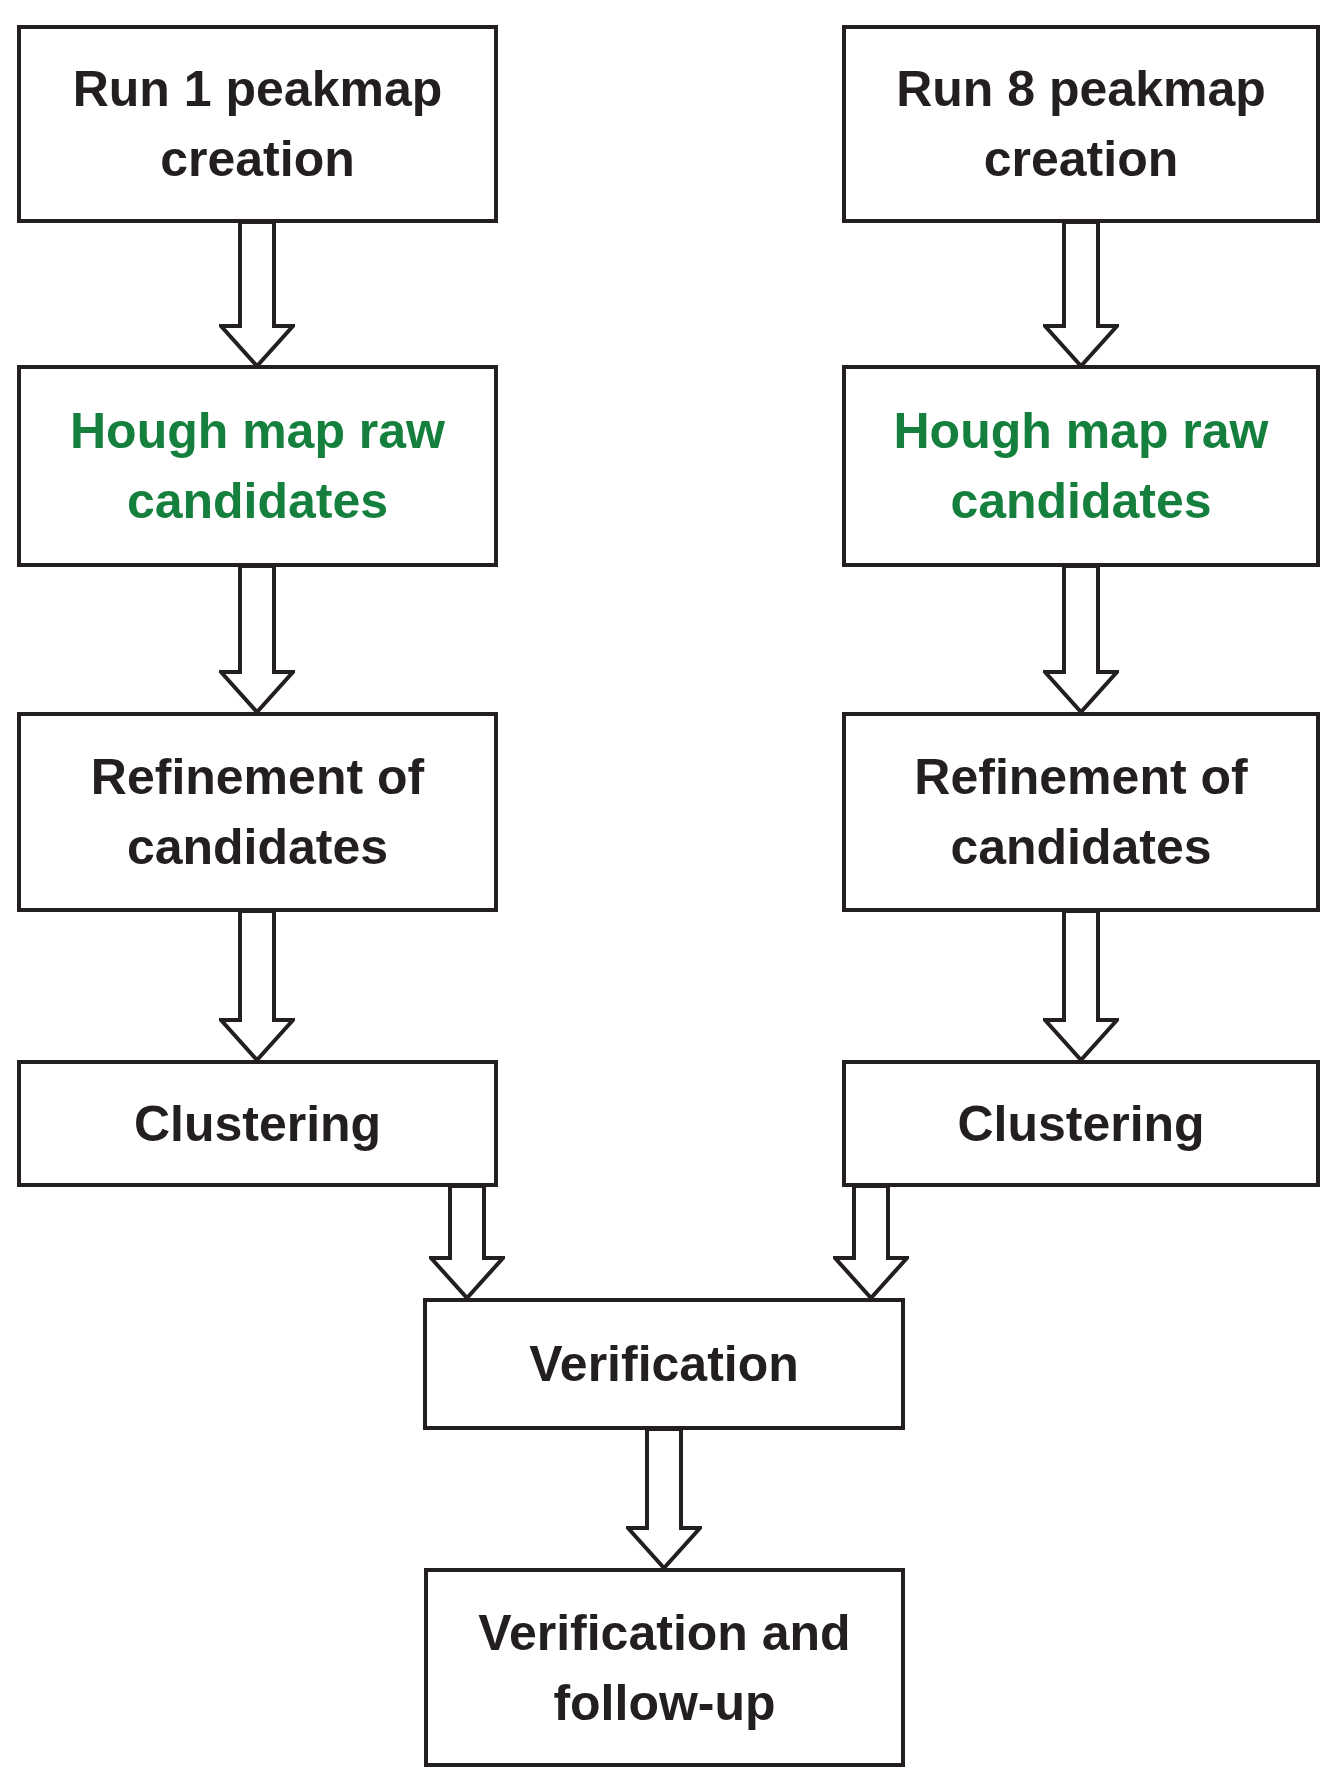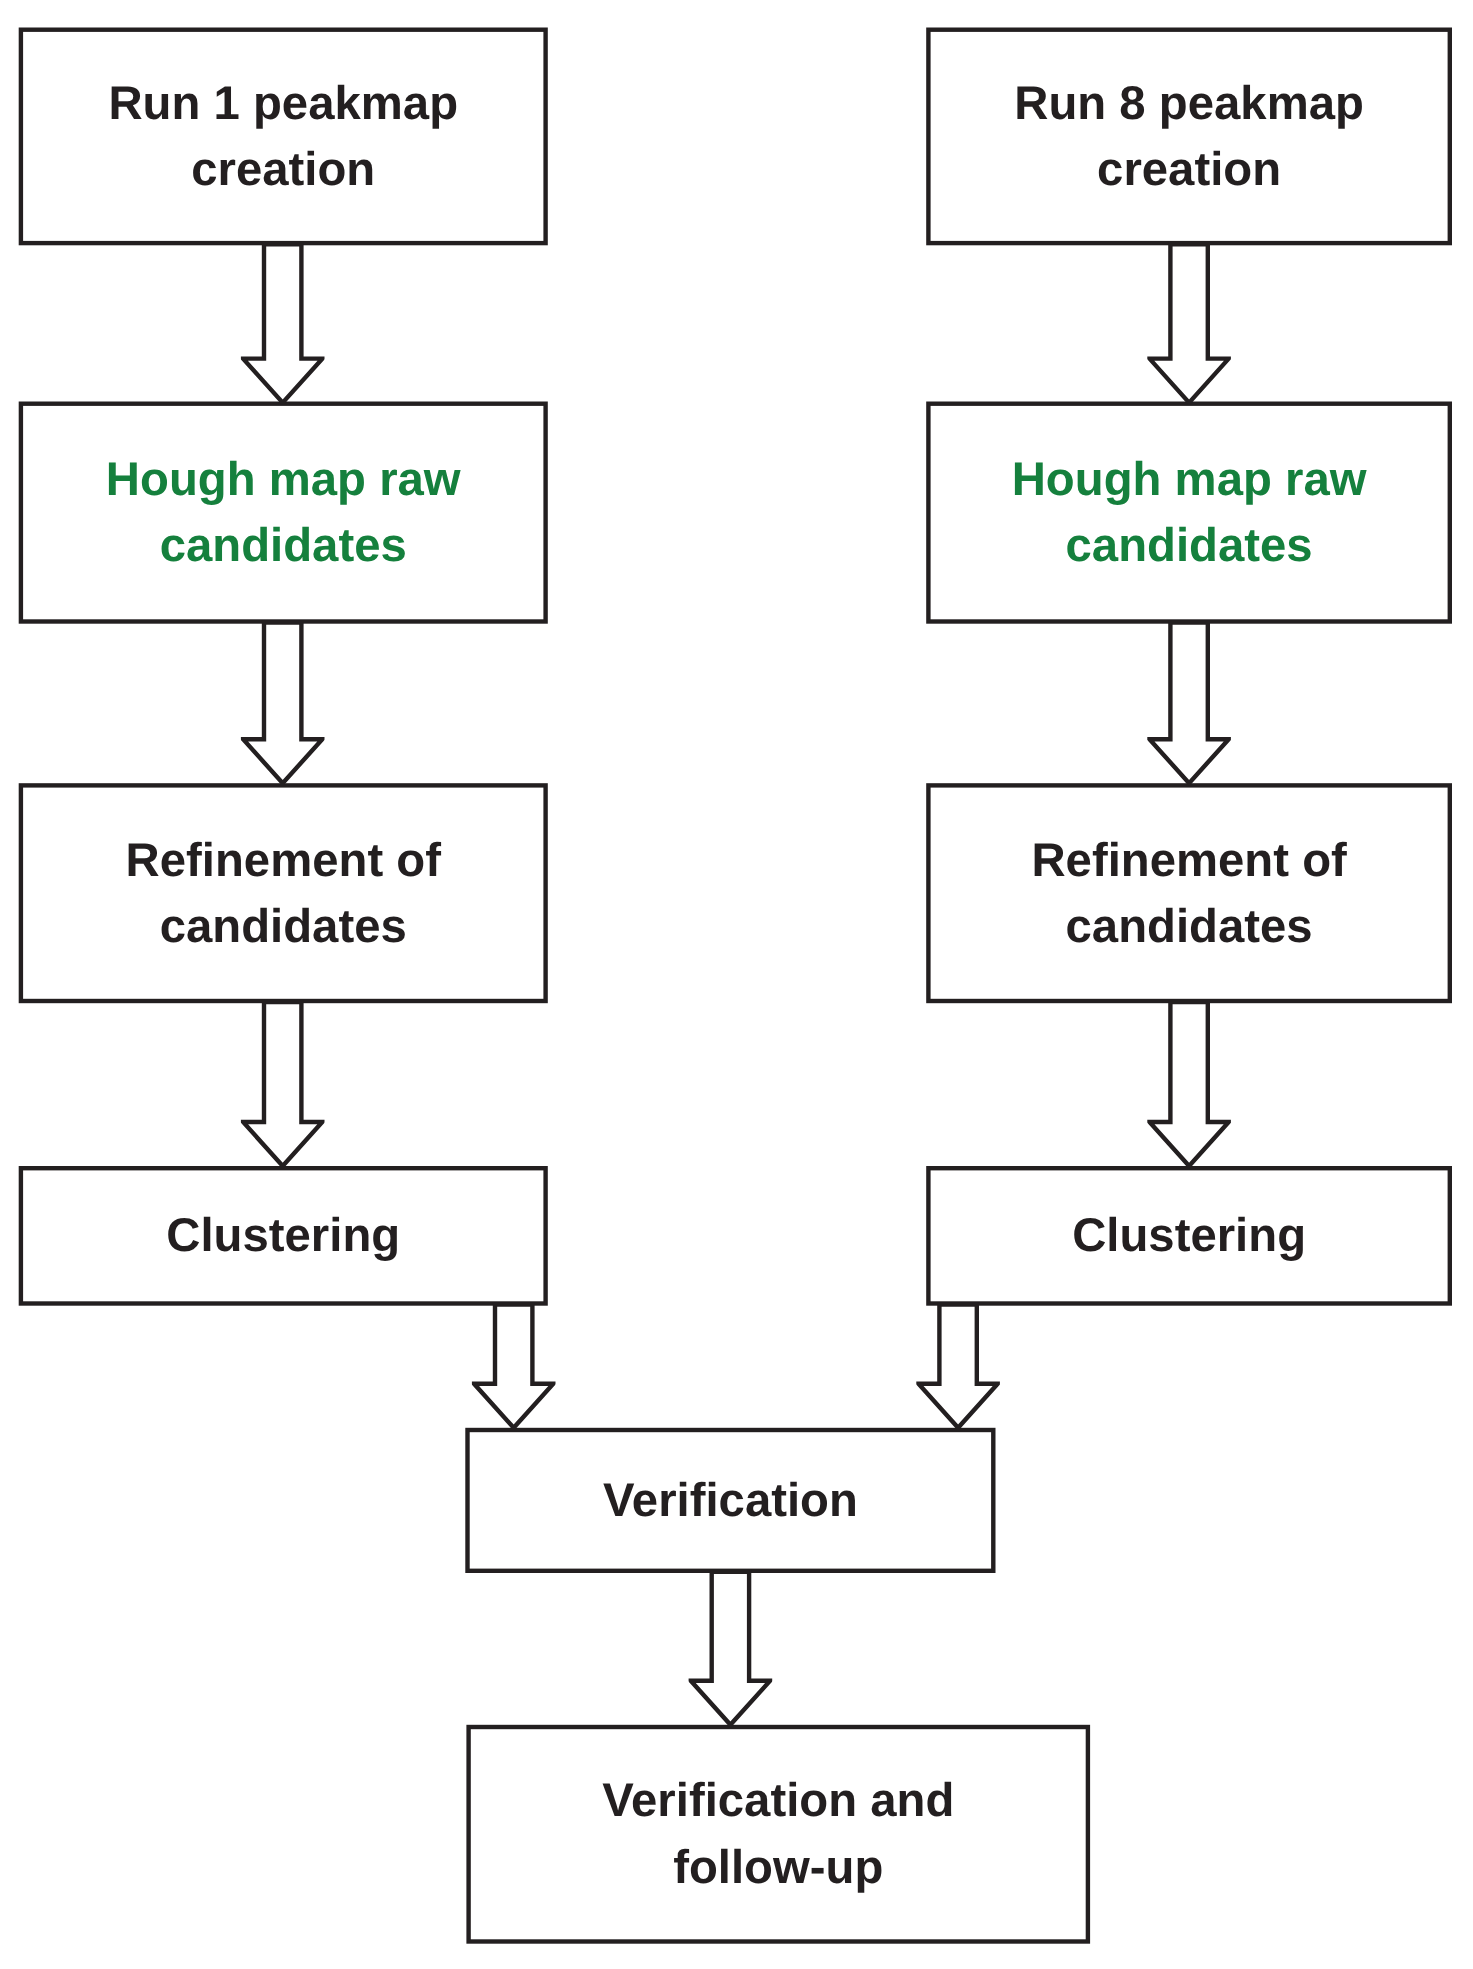--- a/index.html
+++ b/index.html
@@ -18,38 +18,38 @@
   .fbox {
     position: absolute;
     box-sizing: border-box;
     border: 4px solid #231F20;
     background: #FFFFFF;
     display: flex;
     align-items: center;
     justify-content: center;
     text-align: center;
     font-weight: bold;
-    font-size: 43px;
+    font-size: 50px;
     line-height: 1.4;
     color: #231F20;
     white-space: pre-line;
   }
   .red-text { color: #15803d; }
 
   
   .b-run1    { left: 17px;  top: 25px;   width: 481px; height: 198px; }
   .b-run2    { left: 842px; top: 25px;   width: 478px; height: 198px; }
   .b-hough1  { left: 17px;  top: 365px;  width: 481px; height: 202px; }
   .b-hough2  { left: 842px; top: 365px;  width: 478px; height: 202px; }
   .b-refine1 { left: 17px;  top: 712px;  width: 481px; height: 200px; }
   .b-refine2 { left: 842px; top: 712px;  width: 478px; height: 200px; }
   .b-clust1  { left: 17px;  top: 1060px; width: 481px; height: 127px; }
   .b-clust2  { left: 842px; top: 1060px; width: 478px; height: 127px; }
   .b-coinc   { left: 423px; top: 1298px; width: 482px; height: 132px; }
-  .b-verif   { left: 424px; top: 1568px; width: 567px; height: 199px; }
+  .b-verif   { left: 424px; top: 1568px; width: 481px; height: 199px; }
 
   
   .arrow { position: absolute; width: 76px; }
   .arrow svg { display: block; }
   .a-run1-hough1   { left: 219px;  top: 220px;  height: 148px; }
   .a-run2-hough2   { left: 1043px; top: 220px;  height: 148px; }
   .a-hough1-ref1   { left: 219px;  top: 564px;  height: 150px; }
   .a-hough2-ref2   { left: 1043px; top: 564px;  height: 150px; }
   .a-ref1-clust1   { left: 219px;  top: 909px;  height: 153px; }
   .a-ref2-clust2   { left: 1043px; top: 909px;  height: 153px; }

